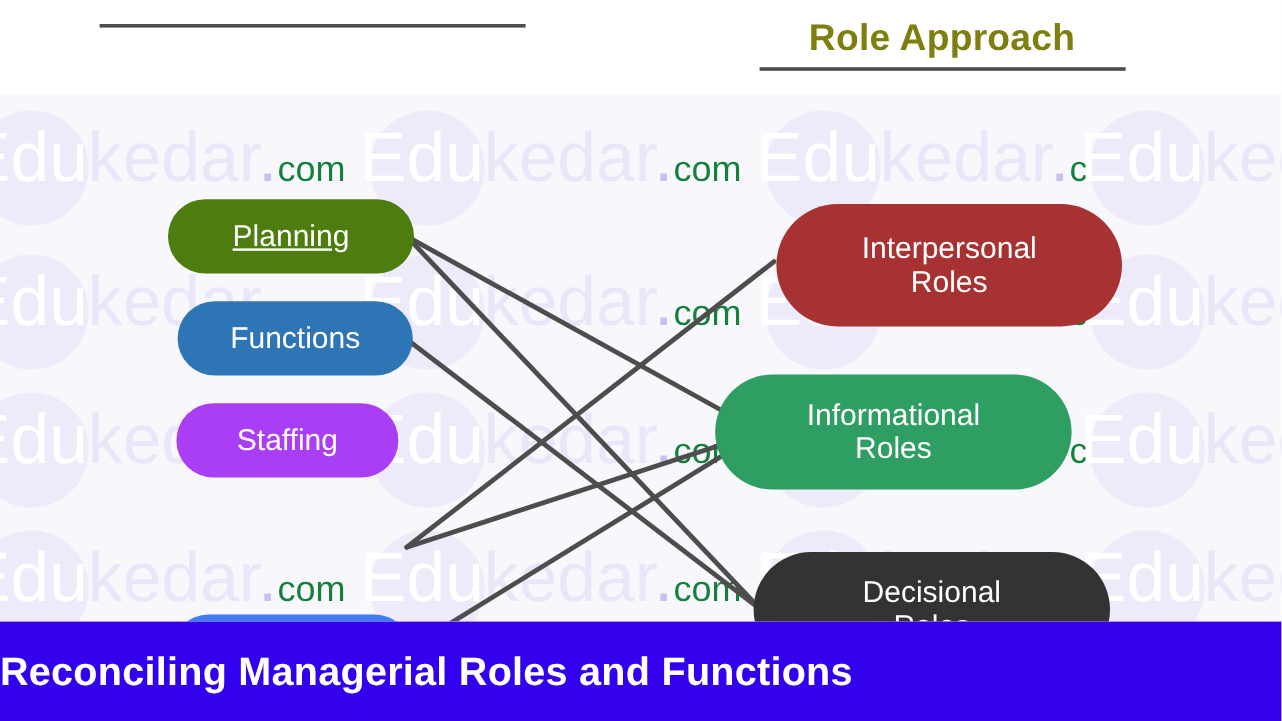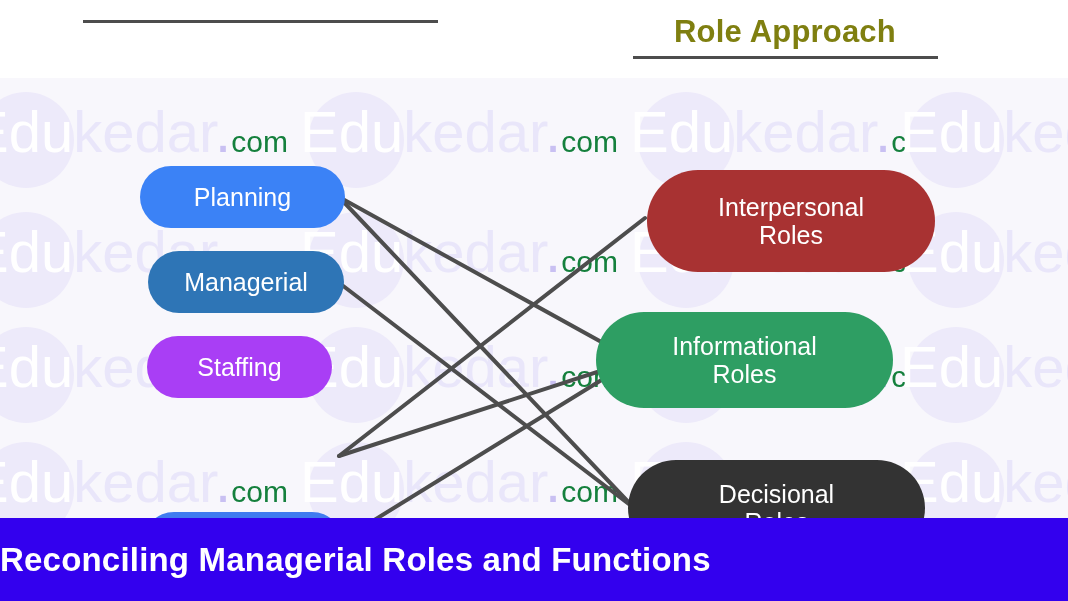--- a/index.html
+++ b/index.html
@@ -131,25 +131,25 @@
 
     <svg id="links" width="1068" height="440" viewBox="0 0 1068 440">
         <line x1="339" y1="119" x2="634" y2="282" stroke="#4D4D4D" stroke-width="4" stroke-linecap="round"></line>
         <line x1="339" y1="119" x2="634" y2="430" stroke="#4D4D4D" stroke-width="4" stroke-linecap="round"></line>
         <line x1="338" y1="204" x2="634" y2="430" stroke="#4D4D4D" stroke-width="4" stroke-linecap="round"></line>
         <line x1="339" y1="378" x2="645" y2="140" stroke="#4D4D4D" stroke-width="4" stroke-linecap="round"></line>
         <line x1="339" y1="378" x2="634" y2="282" stroke="#4D4D4D" stroke-width="4" stroke-linecap="round"></line>
         <line x1="337" y1="465" x2="634" y2="282" stroke="#4D4D4D" stroke-width="4" stroke-linecap="round"></line>
       </svg>
 
-  <div class="pill" style="left: 140px; top: 88px; width: 205px; height: 62px; background: #3b82f6;">
+  <div class="pill" style="left: 140px; top: 88px; width: 205px; height: 62px; background: #4d7c0f; text-decoration: underline;">
         <span>Planning</span>
       </div>
       <div class="pill" style="left: 148px; top: 173px; width: 196px; height: 62px; background: rgb(46, 117, 182);">
-        <span>Managerial</span>
+        <span>Functions</span>
       </div>
       <div class="pill" style="left: 147px; top: 258px; width: 185px; height: 62px; background: rgb(169, 62, 245);">
         <span>Staffing</span>
       </div>
       <div class="pill" style="left: 143px; top: 434px; width: 200px; height: 62px; background: rgb(64, 123, 240);"></div>
       <div class="pill two-line" style="left: 647px; top: 92px; width: 288px; height: 102px; background: rgb(168, 50, 50);">
         <span>Interpersonal<br>Roles</span>
       </div>
       <div class="pill two-line" style="left: 596px; top: 234px; width: 297px; height: 96px; background: rgb(46, 158, 99);">
         <span>Informational<br>Roles</span>

